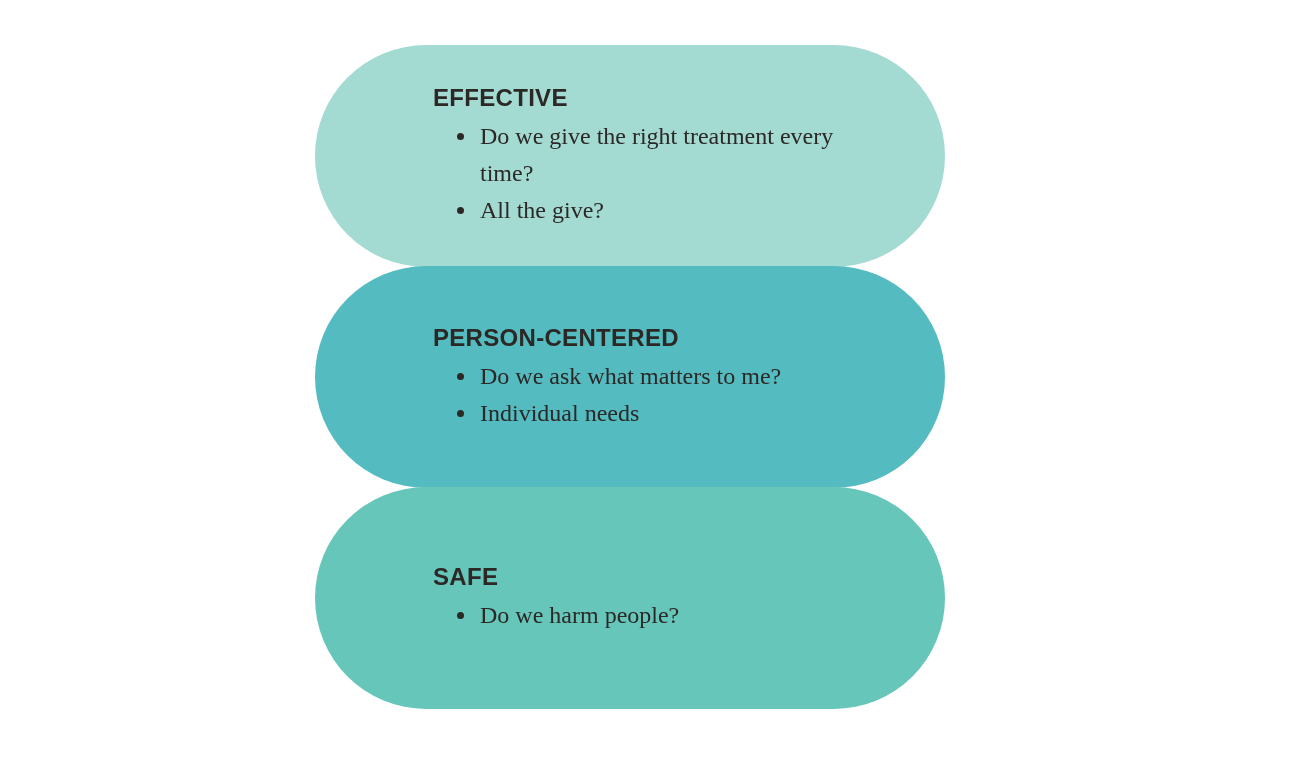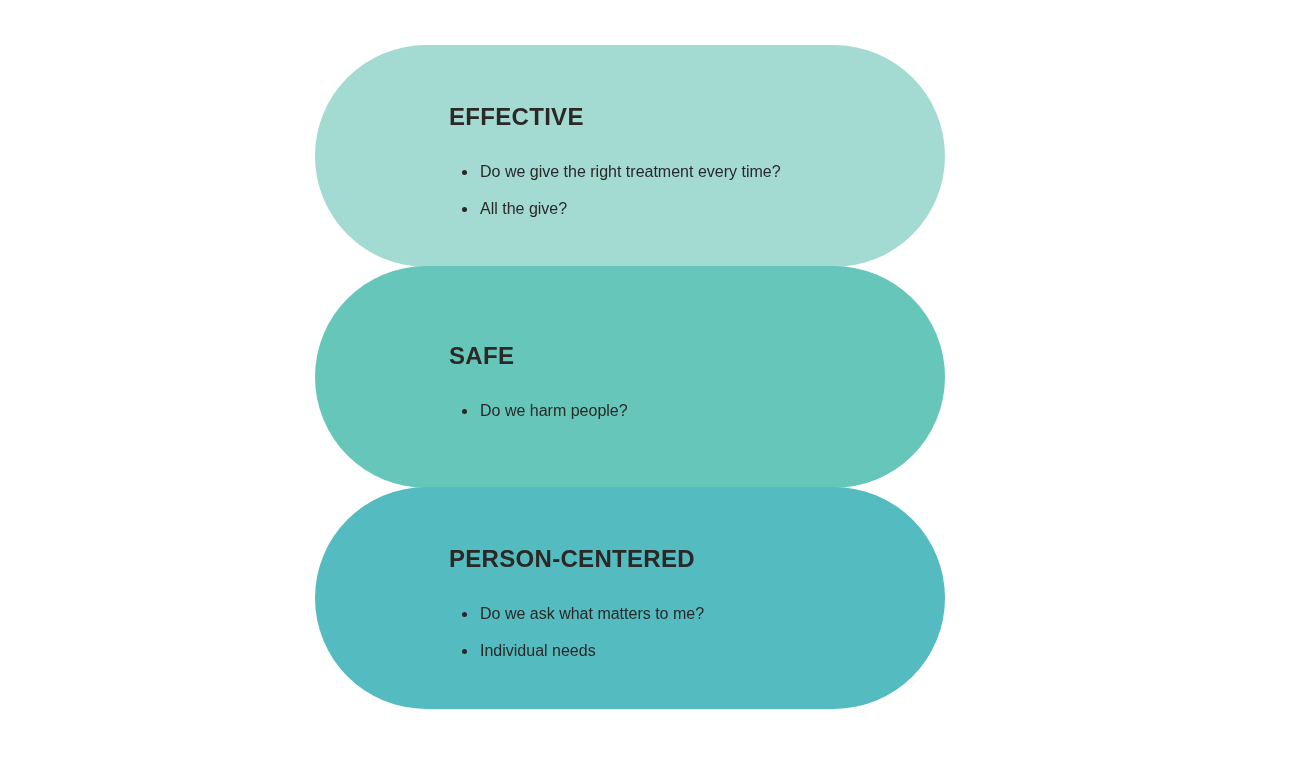--- a/index.html
+++ b/index.html
@@ -27,59 +27,60 @@
     padding-left: 118px;
     padding-right: 50px;
     display: flex;
     flex-direction: column;
     justify-content: center;
   }
   .pill + .pill {
     margin-top: -1px;
   }
   .pill-title {
-    margin: 16px;
+    margin: 0;
     font-size: 24px;
     font-weight: 700;
     line-height: 30px;
     letter-spacing: 0.3px;
   }
   .bullet-list {
     margin: 5px 0 0 0;
     padding: 0 0 0 45px;
     list-style: disc outside;
-    font-size: 16px;
+    font-size: 24px;
     line-height: 37px;
     max-width: 362px;
+    font-family: Liberation Serif, serif;
   }
   .bullet-item {
     padding-left: 2px;
   }
 </style>
 </head>
 <body>
 
 <div class="canvas" style="color: rgb(43, 40, 38);">
 
   <div class="pill" style="background-color: rgb(163, 219, 211);">
     <h2 class="pill-title">EFFECTIVE</h2>
     <ul class="bullet-list">
       <li class="bullet-item">Do we give the right treatment every time?</li>
       <li class="bullet-item">All the give?</li>
     </ul>
   </div>
 
-  <div class="pill" style="background-color: rgb(102, 198, 186);">
-    <h2 class="pill-title">SAFE</h2>
-    <ul class="bullet-list">
-      <li class="bullet-item">Do we harm people?</li>
-    </ul>
-  </div>
-
   <div class="pill" style="background-color: rgb(84, 187, 192);">
     <h2 class="pill-title">PERSON-CENTERED</h2>
     <ul class="bullet-list">
       <li class="bullet-item">Do we ask what matters to me?</li>
       <li class="bullet-item">Individual needs</li>
     </ul>
   </div>
 
+  <div class="pill" style="background-color: rgb(102, 198, 186);">
+    <h2 class="pill-title">SAFE</h2>
+    <ul class="bullet-list">
+      <li class="bullet-item">Do we harm people?</li>
+    </ul>
+  </div>
+
 </div>
 
 </body></html>

